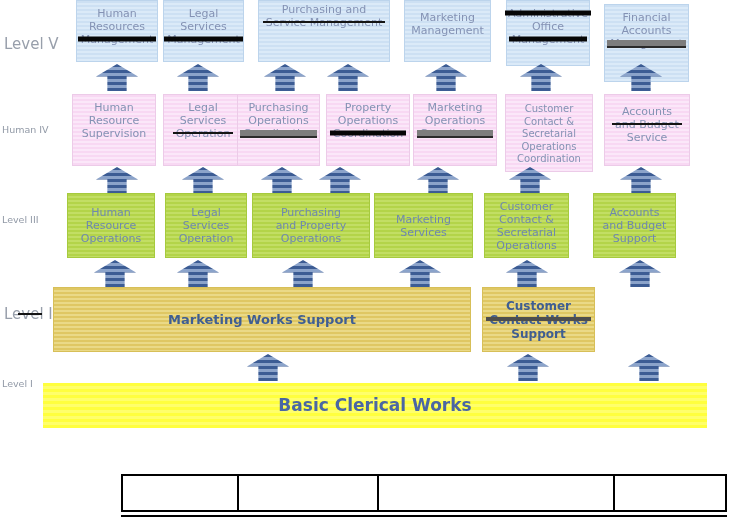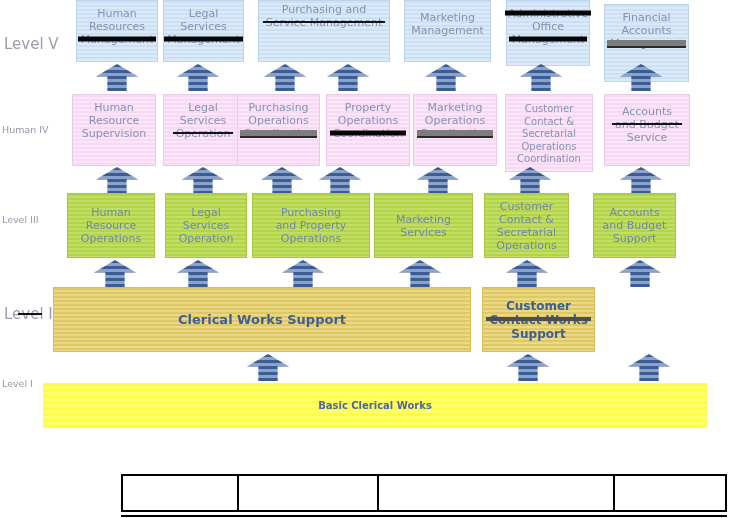--- a/index.html
+++ b/index.html
@@ -19,21 +19,21 @@
   .pink {background:repeating-linear-gradient(180deg,#f8d8f3 0 2px,#fbe7f9 2px 4px);border:1px solid #eccbe8;}
   .green{background:repeating-linear-gradient(180deg,#b3d449 0 2px,#c2de64 2px 4px);border:1px solid #a6ca3e;}
   .tan  {background:repeating-linear-gradient(180deg,#dfc763 0 2px,#ead987 2px 4px);border:1px solid #d7bf58;}
   .yellow{background:repeating-linear-gradient(180deg,#ffff3e 0 3px,#ffff6b 3px 6px);}
 
   .ln{font-size:11px;line-height:13px;color:#8492b4;}
   .green .ln{color:#6e88af;}
   .small .ln{font-size:10px;line-height:12.5px;}
   .tan .ln{color:#3f5e92;font-weight:bold;font-size:12px;line-height:14px;}
   .tan .ln.big-ln{font-size:13px;}
-  .yellow .ln{color:#4a67a3;font-weight:bold;font-size:10px;}
+  .yellow .ln{color:#4a67a3;font-weight:bold;font-size:17px;}
 
   
   .sk{position:relative;display:inline-block;}
   .sk::after{content:"";position:absolute;left:-3px;right:-3px;top:48%;transform:translateY(-50%);}
   .sk-black::after{height:5px;background:#060606;}
   .sk-gray::after{height:6px;background:#7d7d7d;box-shadow:0 2px 0 #2a2a2a;}
   .sk-thin::after{height:2px;background:#141414;}
   .sk-dark::after{height:4px;background:#4e4e4e;}
 
   
@@ -174,21 +174,21 @@
   </div>
 
   <div class="arrow" style="left:94px;top:260px"></div>
   <div class="arrow" style="left:177px;top:260px"></div>
   <div class="arrow" style="left:282px;top:260px"></div>
   <div class="arrow" style="left:399px;top:260px"></div>
   <div class="arrow" style="left:506px;top:260px"></div>
   <div class="arrow" style="left:619px;top:260px"></div>
 
   <div class="box tan mid" style="left:53px;top:287px;width:418px;height:65px">
-    <span class="ln big-ln">Clerical Works Support</span>
+    <span class="ln big-ln">Marketing Works Support</span>
   </div>
   <div class="box tan mid" style="left:482px;top:287px;width:113px;height:65px">
     <span class="ln">Customer</span>
     <span class="ln sk sk-dark">Contact Works</span>
     <span class="ln">Support</span>
   </div>
 
   <div class="arrow" style="left:247px;top:354px"></div>
   <div class="arrow" style="left:507px;top:354px"></div>
   <div class="arrow" style="left:628px;top:354px"></div>

